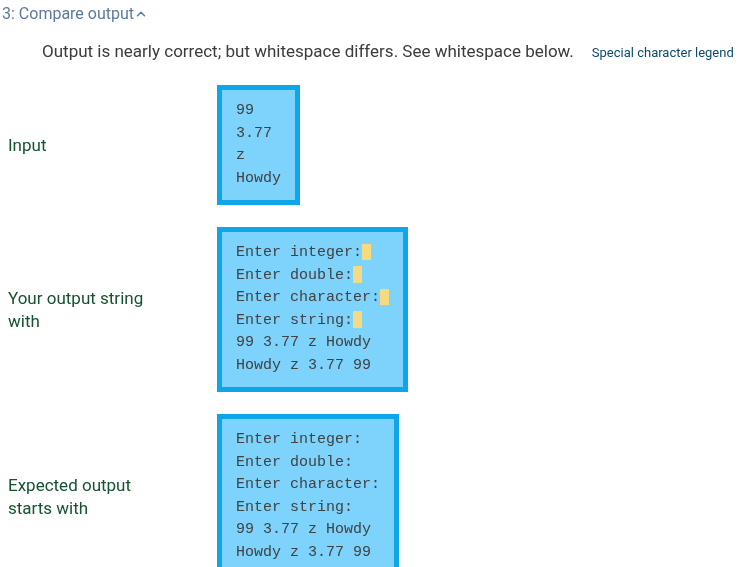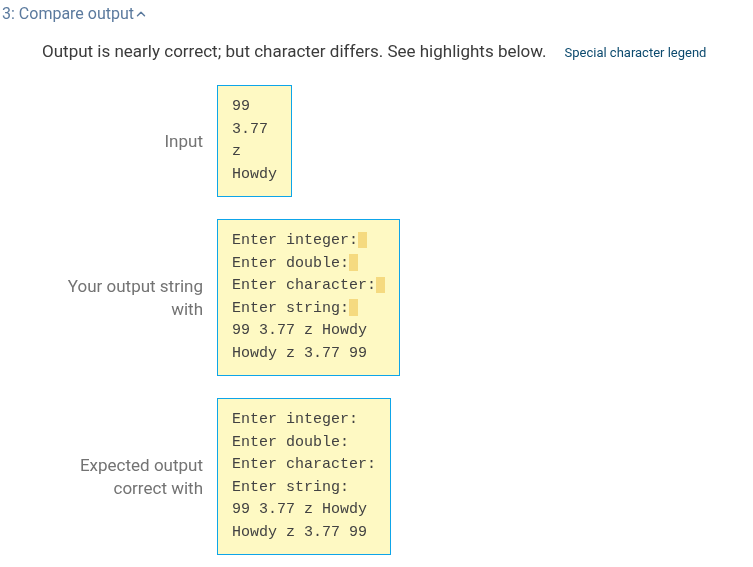--- a/index.html
+++ b/index.html
@@ -38,28 +38,27 @@
   }
   .comparison-block {
     display: grid;
     grid-template-columns: 195px auto;
     column-gap: 14px;
     row-gap: 22px;
     align-items: center;
     padding-left: 8px;
   }
   .row-label {
-    text-align: right;
-    color: #737373;
+    color: #14532d;
     font-size: 17px;
     line-height: 1.35;
   }
   .code-box {
-    border: 1px solid #0ea5e9;
-    background: #fef9c3;
+    border: 5px solid #0ea5e9;
+    background: #7dd3fc;
     padding: 10px 14px 10px 14px;
     font-family: "Courier New", Courier, monospace;
     font-size: 15px;
     line-height: 1.5;
     color: #424242;
     white-space: pre;
     display: inline-block;
     min-width: 70px;
   }
   .hl {
@@ -77,21 +76,21 @@
 <div class="section-header">
   <span>3: Compare output</span>
   <span class="chev">
     <svg width="14" height="14" viewBox="0 0 24 24" fill="none" stroke="#5b7a9e" stroke-width="2.5" stroke-linecap="round" stroke-linejoin="round">
         <polyline points="18 15 12 9 6 15"></polyline>
       </svg>
   </span>
 </div>
 
 <div class="feedback-row">
-  <span class="feedback-text">Output is nearly correct; but character differs. See highlights below.</span>
+  <span class="feedback-text">Output is nearly correct; but whitespace differs. See whitespace below.</span>
   <a href="#" class="legend-link">Special character legend</a>
 </div>
 
 <div class="comparison-block">
 
   <div class="row-label">Input</div>
   <div><div class="code-box" id="input-box">99
 3.77
 z
 Howdy</div></div>
@@ -102,21 +101,21 @@
   </div>
   <div><div class="code-box" id="your-output-box"><span>Enter integer:</span><span class="hl">&nbsp;</span>
 <span>Enter double:</span><span class="hl">&nbsp;</span>
 <span>Enter character:</span><span class="hl">&nbsp;</span>
 <span>Enter string:</span><span class="hl">&nbsp;</span>
 <span>99 3.77 z Howdy</span>
 <span>Howdy z 3.77 99</span></div></div>
 
   <div class="row-label">
     <span>Expected output</span><br>
-    <span>correct with</span>
+    <span>starts with</span>
   </div>
   <div><div class="code-box" id="expected-output-box">Enter integer:
 Enter double:
 Enter character:
 Enter string:
 99 3.77 z Howdy
 Howdy z 3.77 99</div></div>
 
 </div>
 

